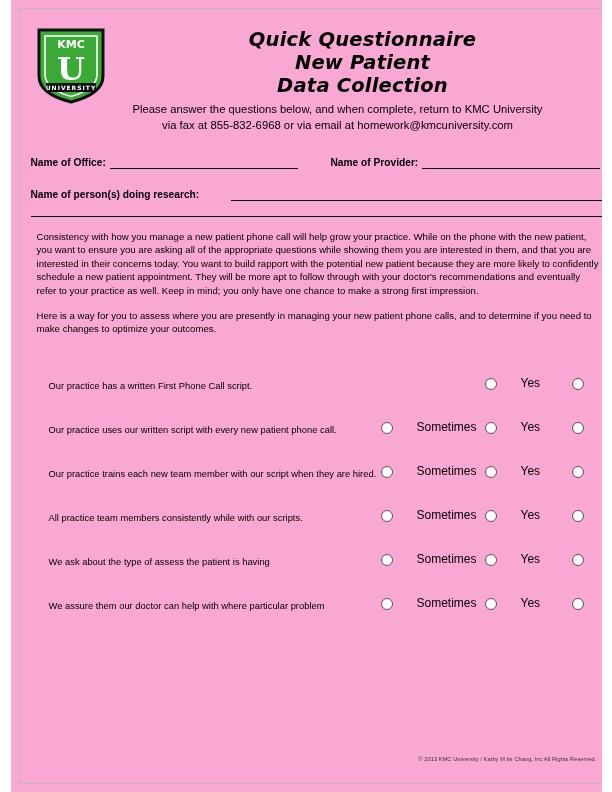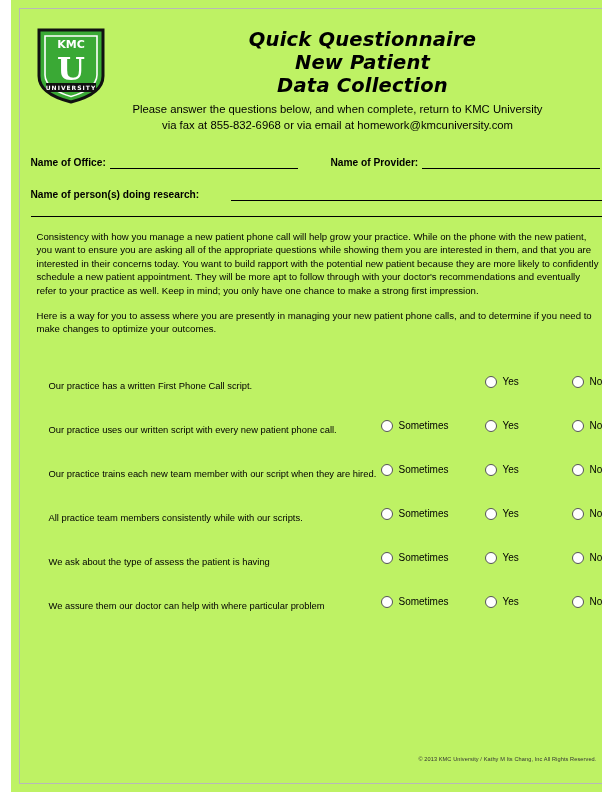--- a/index.html
+++ b/index.html
@@ -9,21 +9,21 @@
   }
   body {
     font-family: "Liberation Sans", sans-serif;
     color: #000000;
   }
   .page {
     position: relative;
     width: 591px;
     height: 792px;
     margin: 0 auto;
-    background: #bef264;
+    background: #f9a8d4;
     box-sizing: border-box;
     overflow: hidden;
   }
   .page-border {
     position: absolute;
     left: 8px;
     top: 8px;
     width: 596px;
     height: 776px;
     border: 1px solid #b8b8b8;
@@ -140,23 +140,23 @@
     position: absolute;
     left: 12px;
     top: 10px;
     width: 330px;
     line-height: 12px;
   }
   .opt {
     position: absolute;
     top: 6px;
     display: flex;
-    align-items: flex-start;
-    gap: 6px;
-    font-size: 10px;
+    align-items: flex-end;
+    gap: 24px;
+    font-size: 12px;
   }
   .opt-sometimes { left: 344px; }
   .opt-yes { left: 448px; }
   .opt-no { left: 524px; padding-left: 11px; }
   .radio {
     width: 12px;
     height: 12px;
     border: 1px solid #555;
     border-radius: 50%;
     background: #fff;

